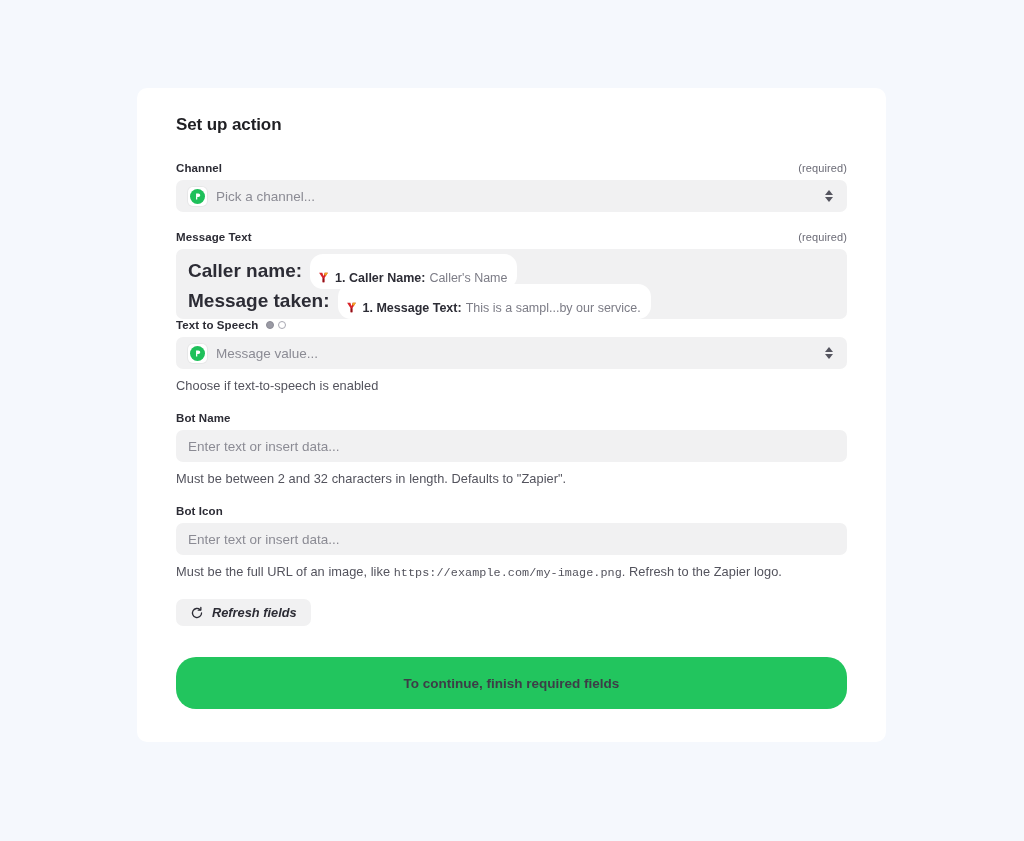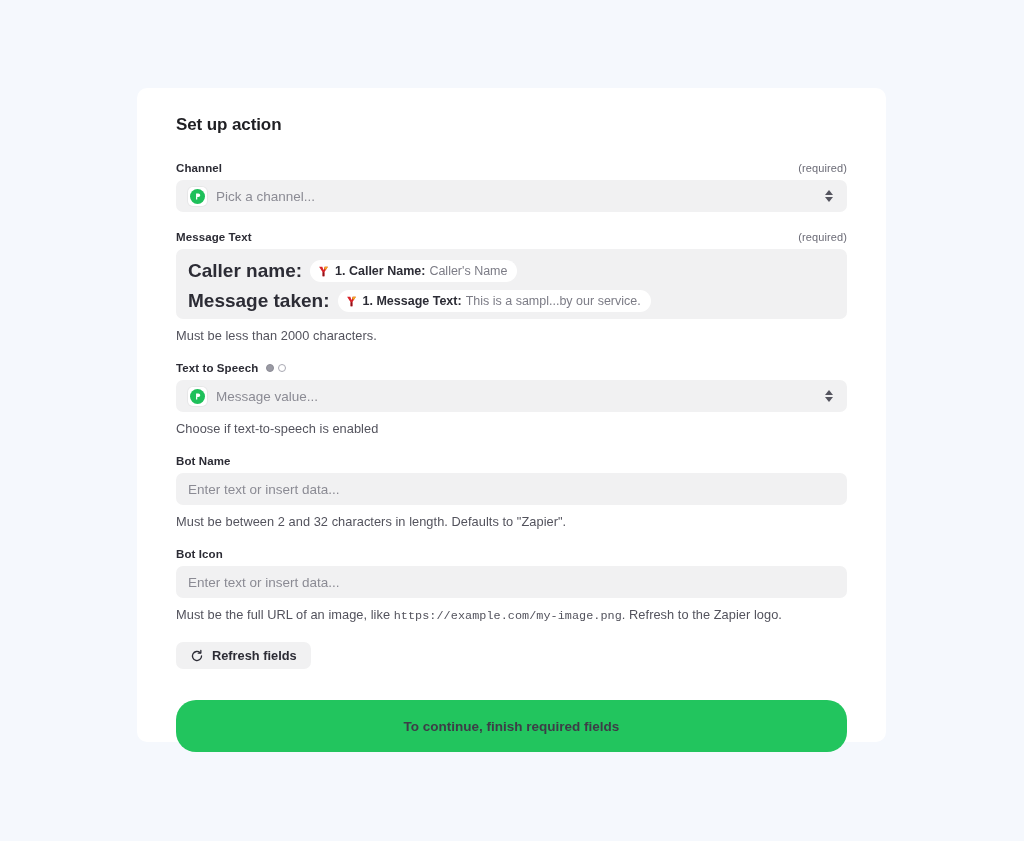--- a/index.html
+++ b/index.html
@@ -179,21 +179,21 @@
     margin-right: 8px;
     white-space: nowrap;
   }
 
   .token-chip {
     display: inline-flex;
     align-items: center;
     background: #ffffff;
     border-radius: 13px;
     height: 22px;
-    padding: 0 10px 0 7px;
+    padding: 13px 10px 0 7px;
     white-space: nowrap;
     max-width: 100%;
     overflow: hidden;
   }
 
   .token-logo {
     width: 13px;
     height: 13px;
     margin-right: 5px;
     flex: 0 0 auto;
@@ -234,20 +234,21 @@
     border-radius: 7px;
     height: 27px;
     padding: 0 14px;
     cursor: pointer;
     font-family: inherit;
   }
   .refresh-btn .rlabel {
     font-size: 12.8px;
     font-weight: bold;
     color: #2c2c35;
+    font-style: italic;
   }
 
   
   .footer-bar {
     margin-top: 31px;
     background: #22c55e;
     border-radius: 20px;
     height: 52px;
     display: flex;
     align-items: center;
@@ -323,21 +324,20 @@
               <path d="M2.6 2.2h4.0L8 6.4 9.4 2.2h4.0L9.1 9.0v4.8H6.9V9.0z" fill="#d8232a"></path>
               <path d="M6.9 9.0h2.2v4.8H6.9z" fill="#8c1118"></path>
               <path d="M9.4 2.2h4.0l-2.3 3.6-1.9-1.0z" fill="#f0a91e"></path>
             </svg>
             <span class="token-name">1. Message Text:</span>
             <span class="token-value">This is a sampl...by our service.</span>
           </span>
         </div>
 
       </div>
-      <div class="helper">Must be less than 2000 characters.</div>
     </div>
 
     
     <div class="field">
       <div class="label-row">
         <div class="label-left">
           <span class="field-label">Text to Speech</span>
           <span class="radio-pair">
             <span class="dot on"></span>
             <span class="dot off"></span>

